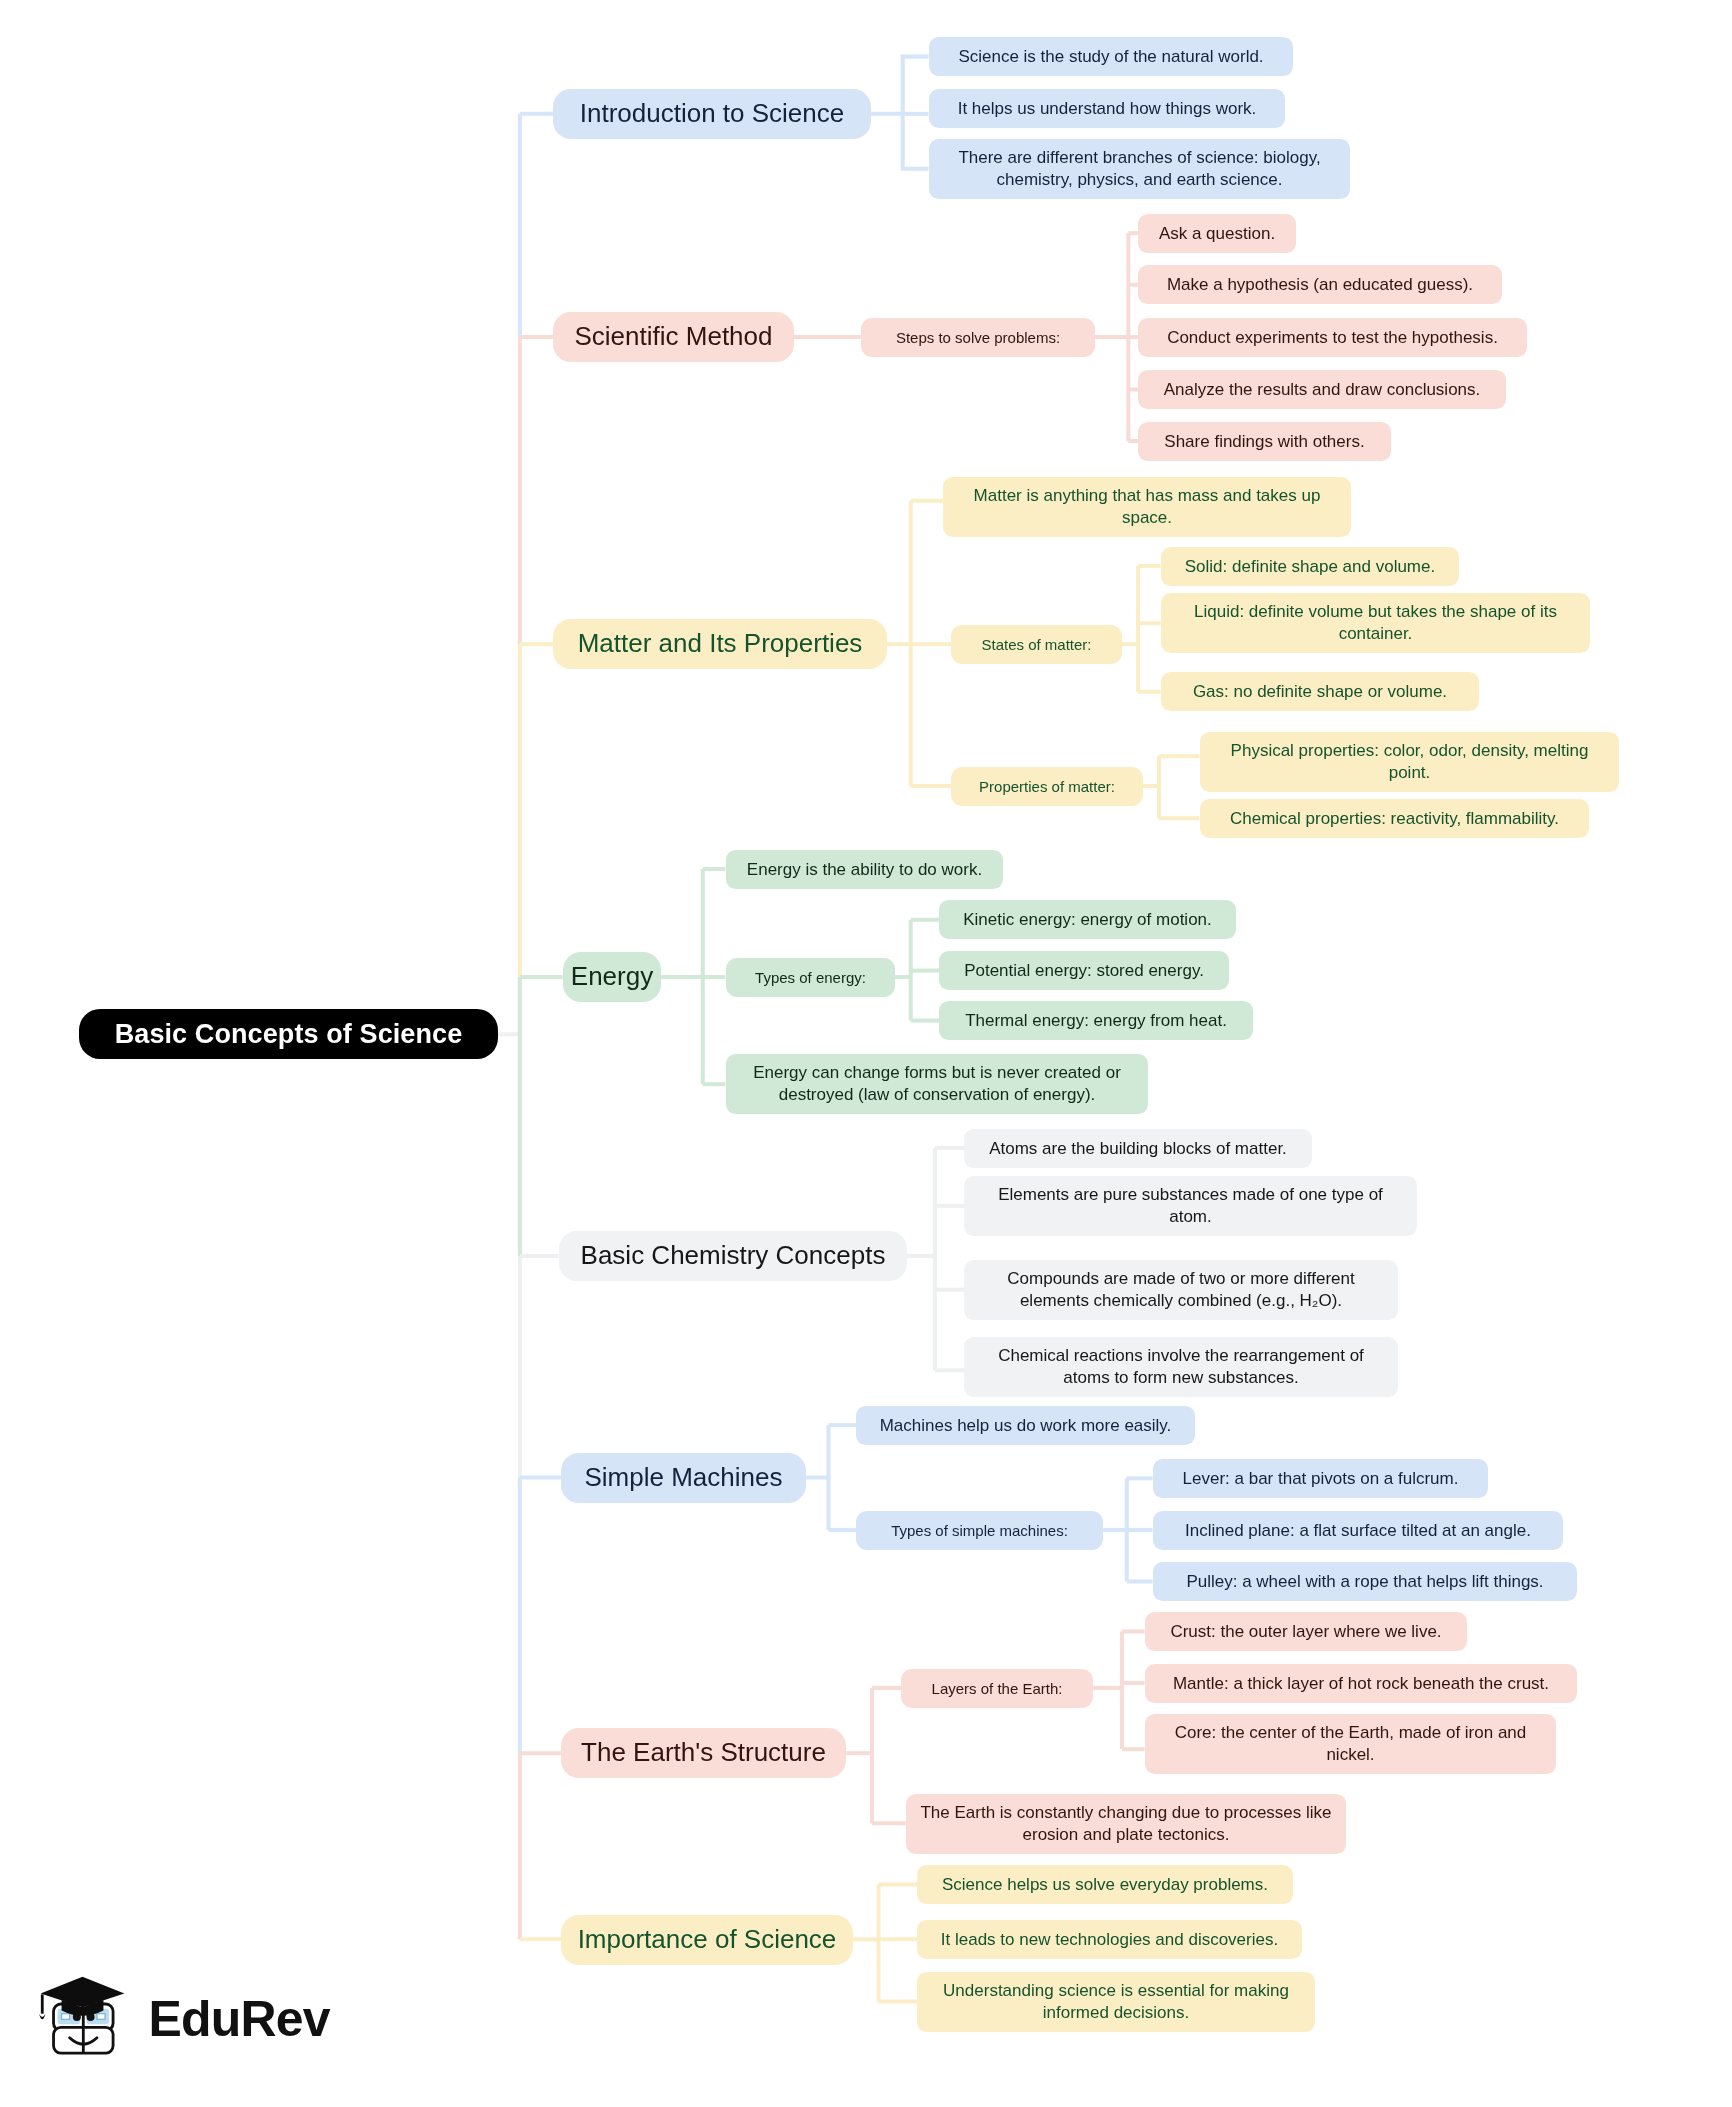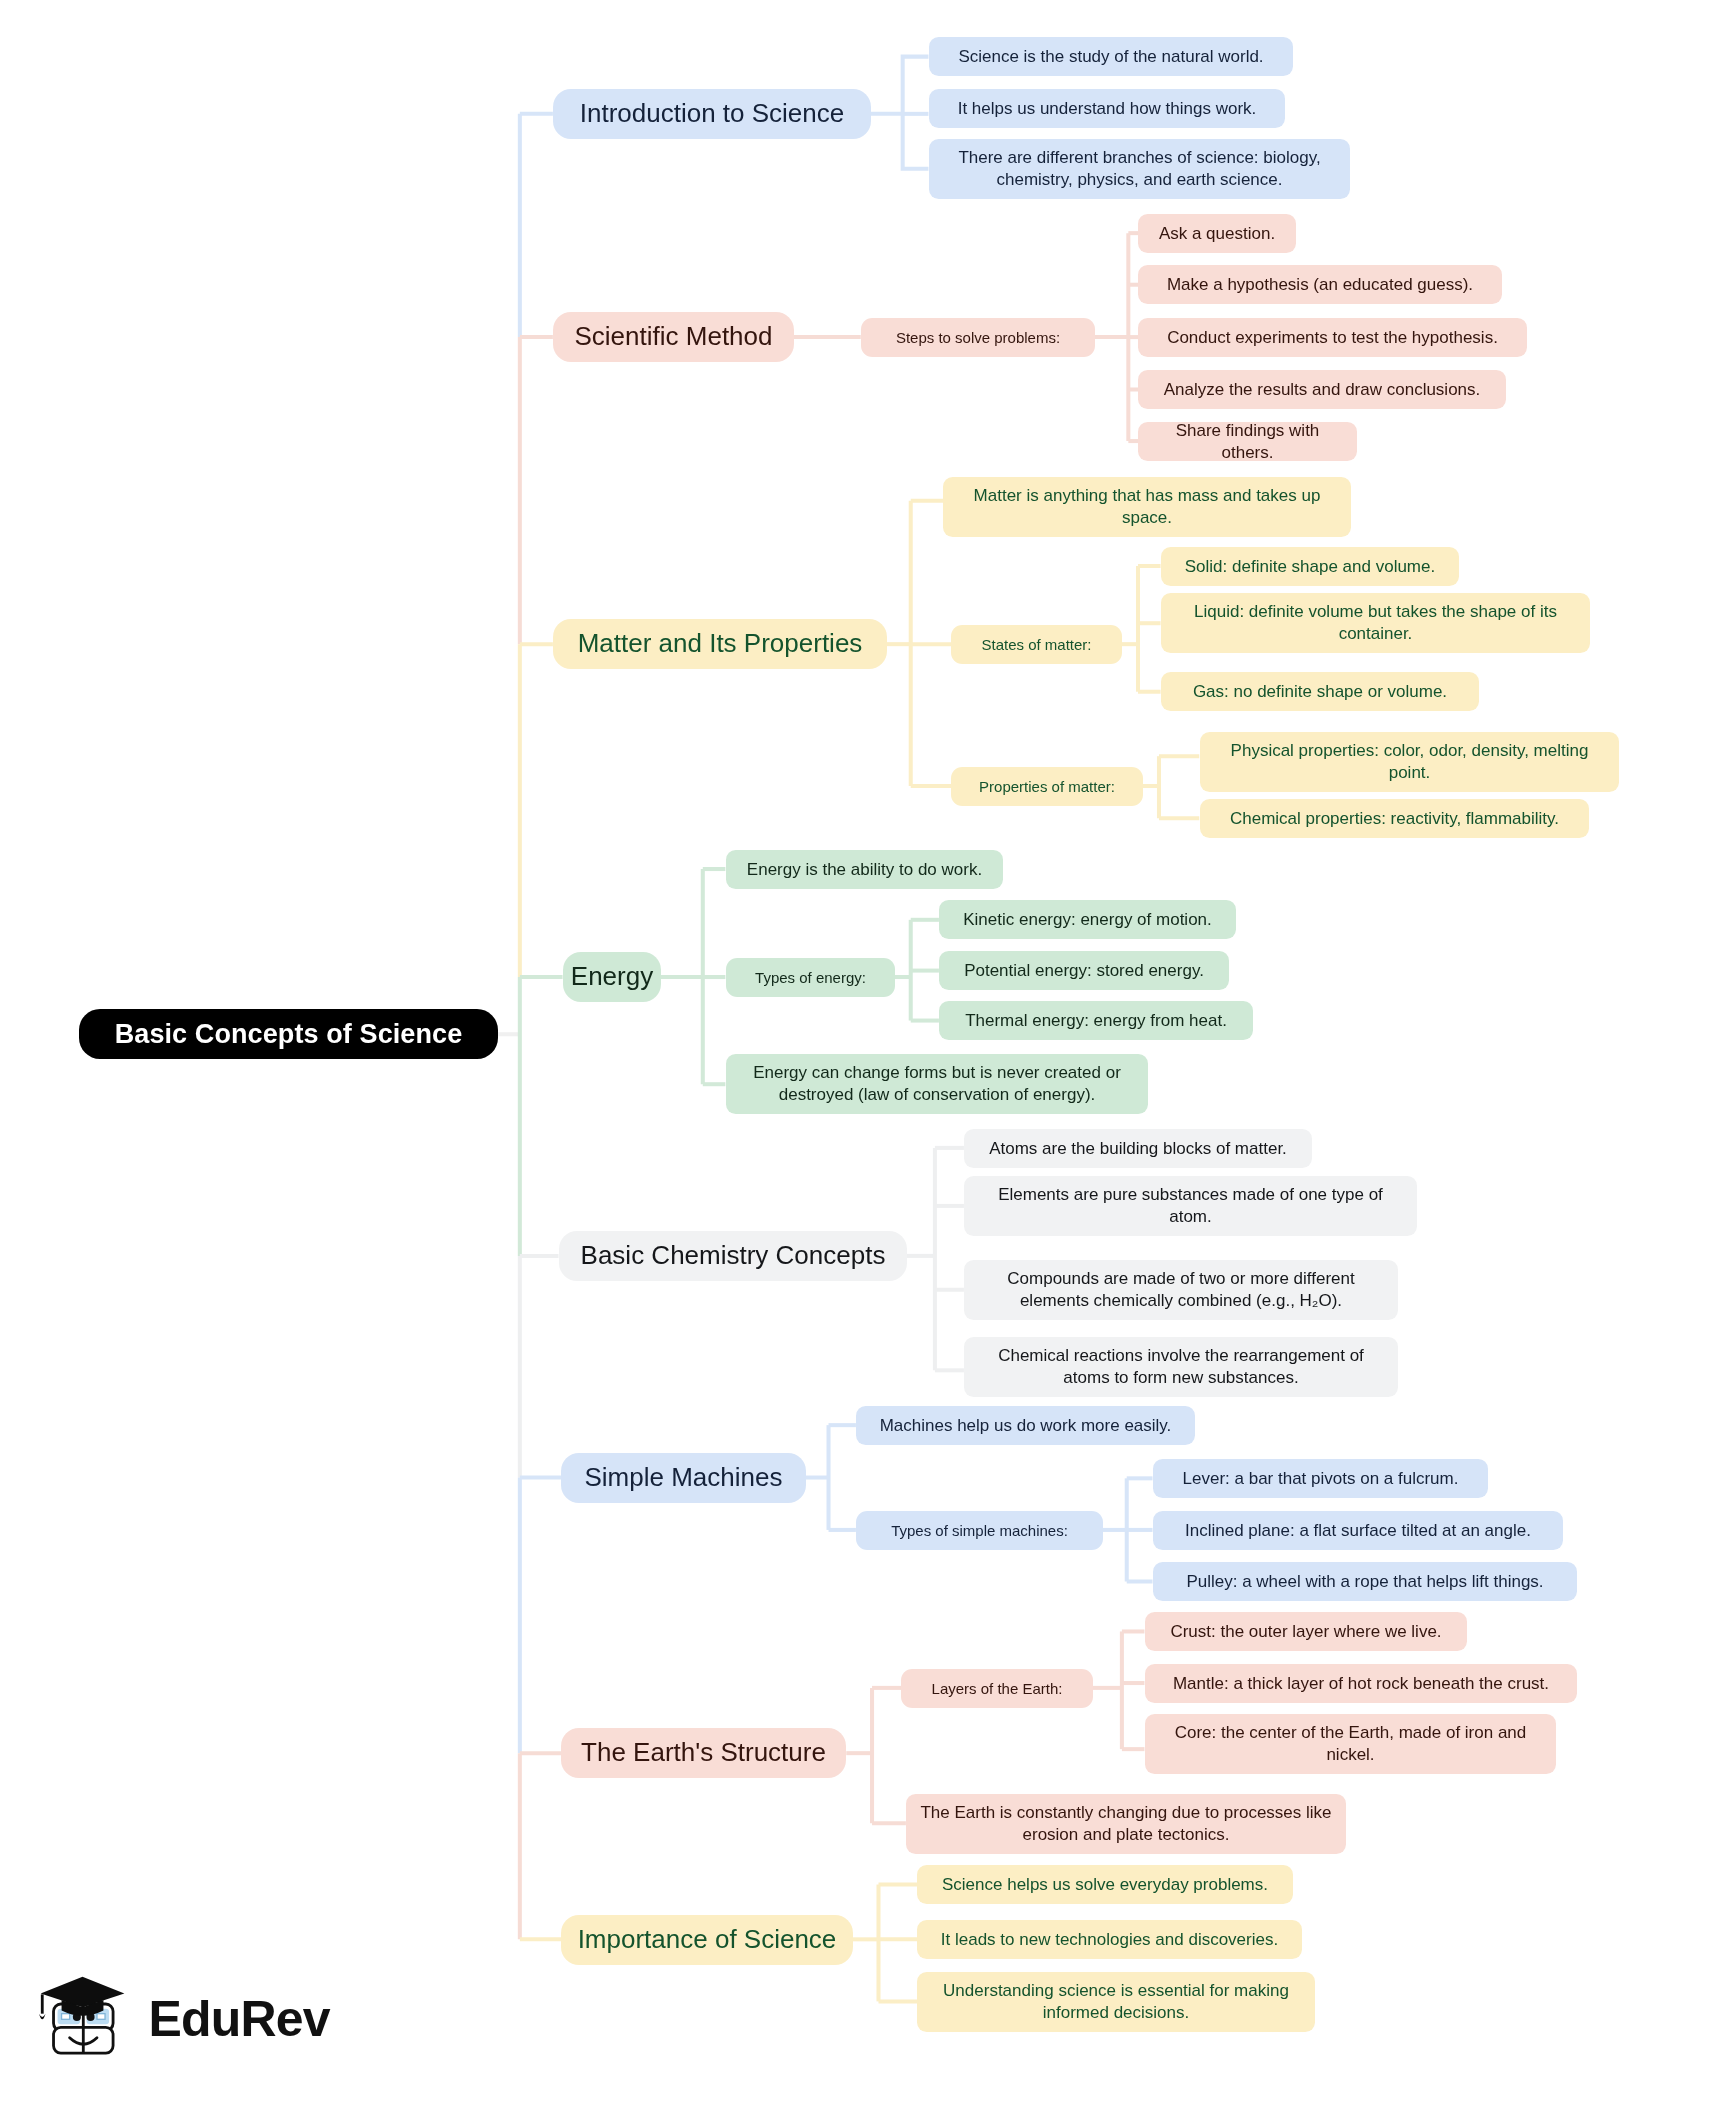--- a/index.html
+++ b/index.html
@@ -178,21 +178,21 @@
   </div>
   <div class="node leaf c-pink" style="left:1138px;top:265px;width:364px;height:39px;">
     <span>Make a hypothesis (an educated guess).</span>
   </div>
   <div class="node leaf c-pink" style="left:1138px;top:318px;width:389px;height:39px;">
     <span>Conduct experiments to test the hypothesis.</span>
   </div>
   <div class="node leaf c-pink" style="left:1138px;top:370px;width:368px;height:39px;">
     <span>Analyze the results and draw conclusions.</span>
   </div>
-  <div class="node leaf c-pink" style="left:1138px;top:422px;width:219px;height:39px;">
+  <div class="node leaf c-pink" style="left:1138px;top:422px;width:253px;height:39px;">
     <span>Share findings with others.</span>
   </div>
 
   <div class="node lvl1 c-yellow" style="left:553px;top:619px;width:334px;height:50px;">
     <span>Matter and Its Properties</span>
   </div>
   <div class="node leaf c-yellow" style="left:943px;top:477px;width:408px;height:60px;">
     <span>Matter is anything that has mass and takes up space.</span>
   </div>
   <div class="node lvl2 c-yellow" style="left:951px;top:625px;width:171px;height:39px;">

